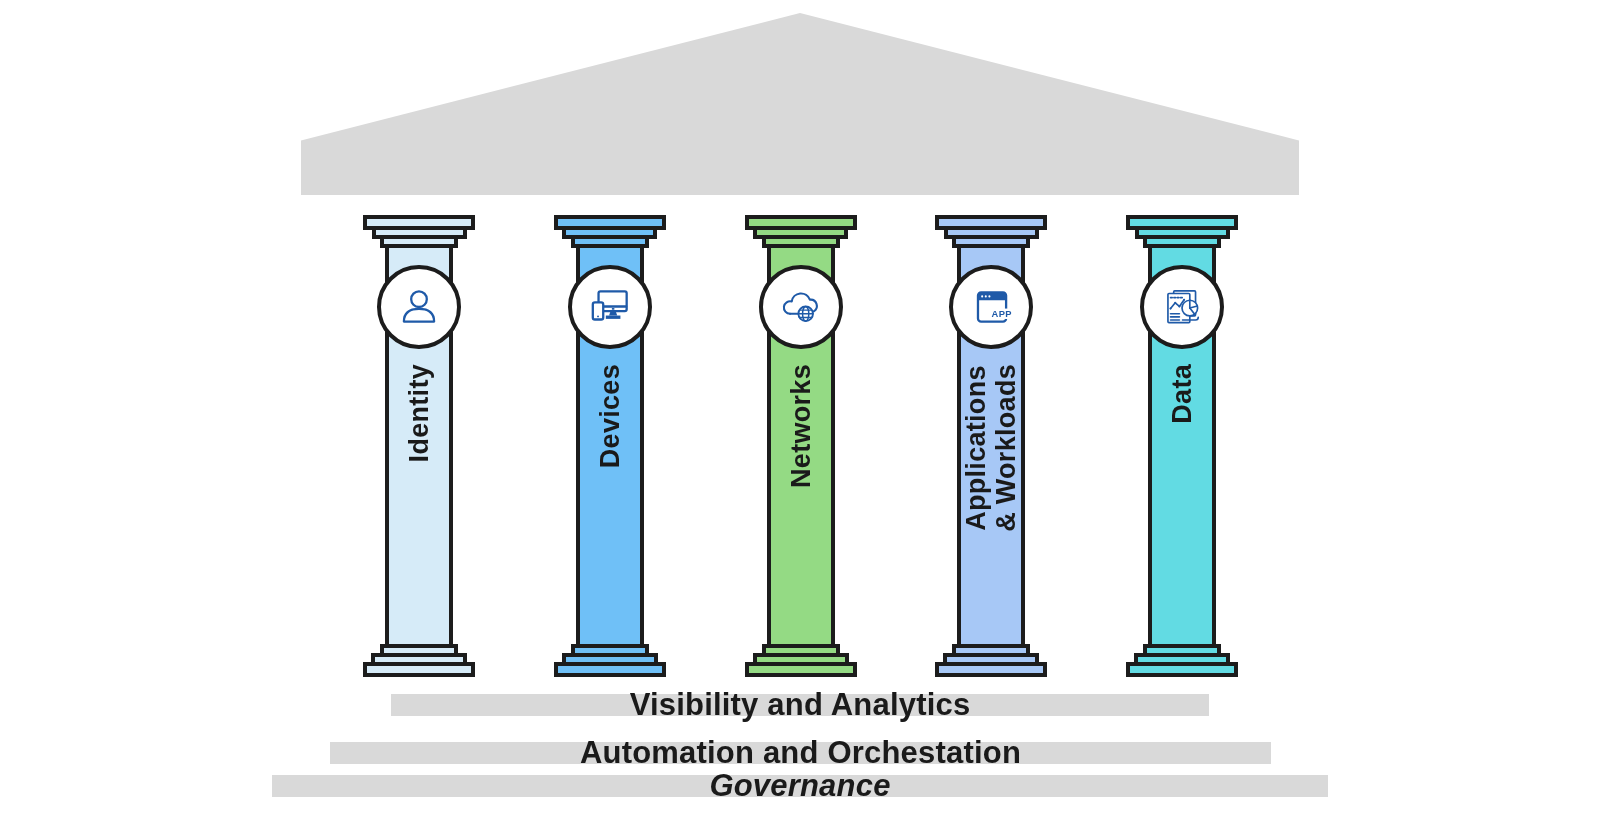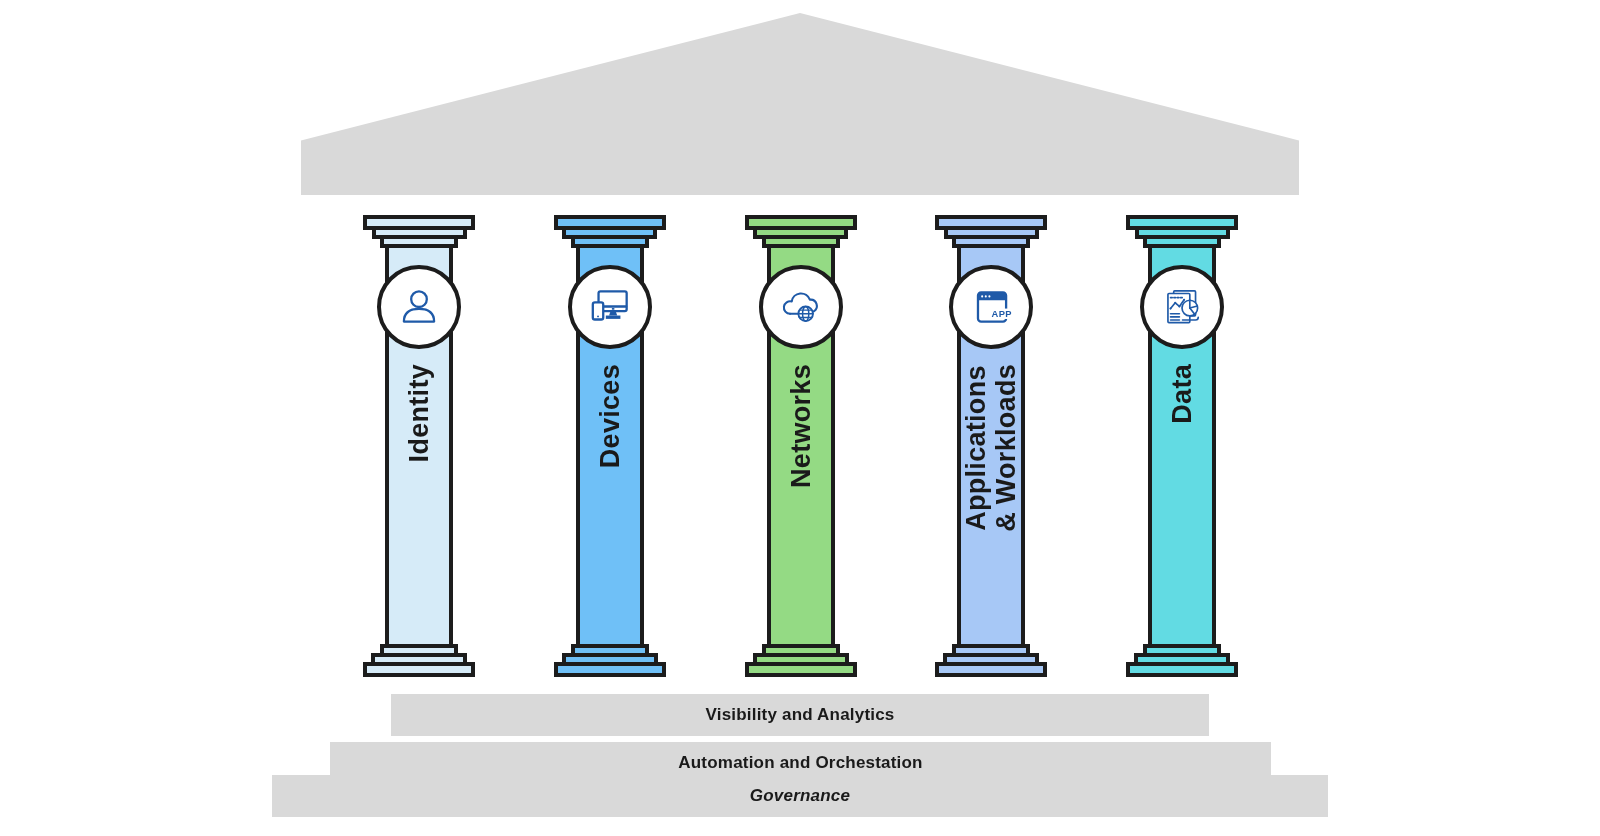--- a/index.html
+++ b/index.html
@@ -71,23 +71,23 @@
     border:4px solid var(--outline,#1c1c1c);
     border-radius:50%;
     background:#ffffff;
     z-index:3;
     display:flex;align-items:center;justify-content:center;
   }
   .icon-circle svg{width:50px;height:50px;}
   
   .fbar{
     position:absolute;
-    height:42px;
+    height:22px;
     display:flex;align-items:center;justify-content:center;
-    font-size:17px;font-weight:600;
+    font-size:31px;font-weight:600;
     color:var(--text,#1a1a1a);
     letter-spacing:0.2px;
   }
   .fbar-1{left:391px;top:694px;width:818px;}
   .fbar-2{left:330px;top:742px;width:941px;}
   .fbar-3{left:272px;top:775px;width:1056px;font-style:italic;}
 </style>
 </head>
 <body>
 

